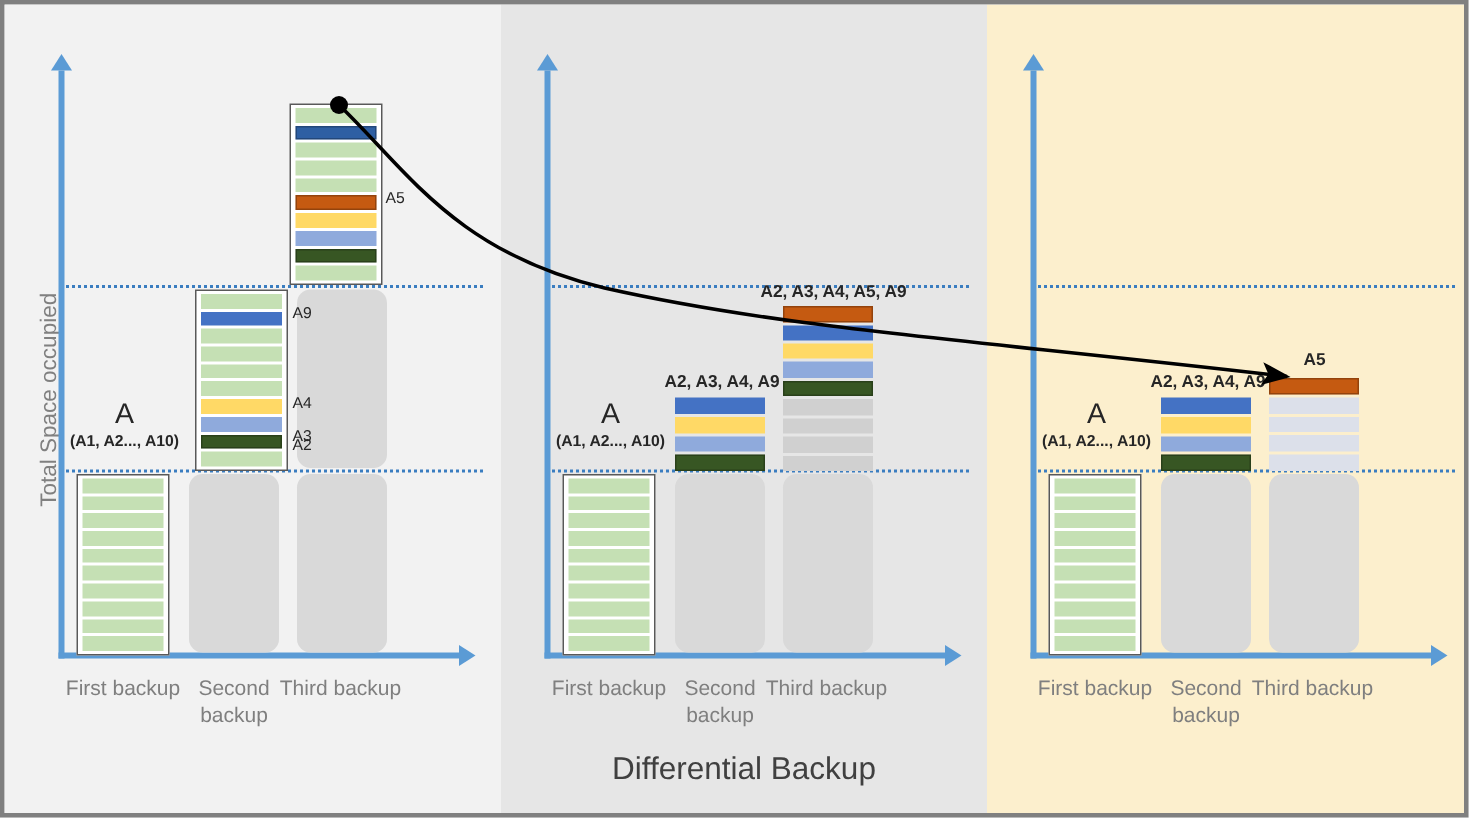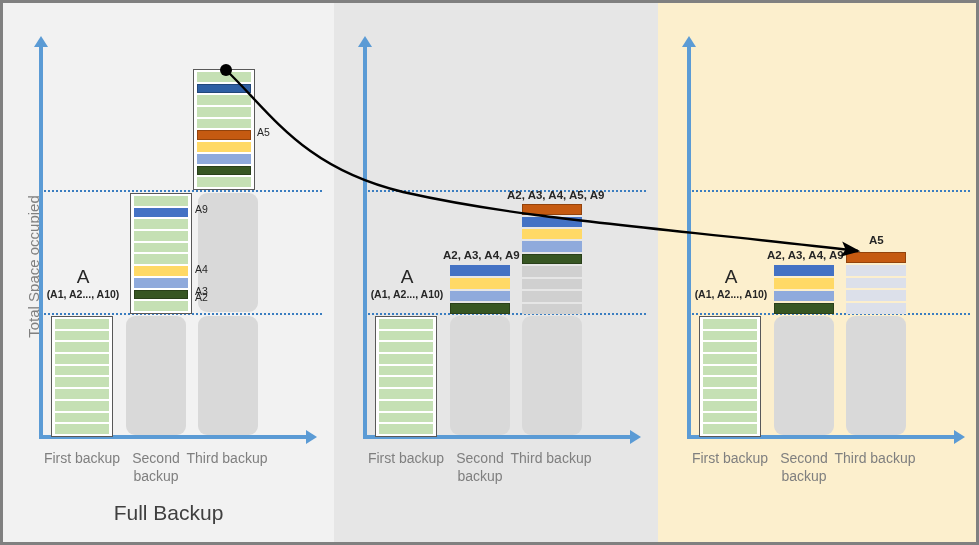--- a/index.html
+++ b/index.html
@@ -310,21 +310,21 @@
   <div class="tick" style="left:181px; top:447px;">Third backup</div>
 
   <div class="tick" style="left:360px; top:447px;">First backup</div>
   <div class="tick" style="left:434px; top:447px;">Second backup</div>
   <div class="tick" style="left:505px; top:447px;">Third backup</div>
 
   <div class="tick" style="left:684px; top:447px;">First backup</div>
   <div class="tick" style="left:758px; top:447px;">Second backup</div>
   <div class="tick" style="left:829px; top:447px;">Third backup</div>
 
-  <div class="ptitle" style="left:0px;   top:498px; width:331px;">Full Backup</div>
+  <div class="ptitle" style="left:331px; top:498px; width:324px;">Differential Backup</div>
 
   <svg class="overlay" viewBox="0 0 979 545">
     <defs>
       <marker id="arrowhead" markerWidth="9" markerHeight="9" refX="7" refY="3.2" orient="auto" markerUnits="strokeWidth">
         <path d="M0,0 L8,3.2 L0,6.4 L1.8,3.2 z" fill="#000000"></path>
       </marker>
     </defs>
     <circle cx="223" cy="67" r="6" fill="#000000"></circle>
     <path d="M223,67 C 268,110 300,165 400,189 C 520,216 640,223 855,248" fill="none" stroke="#000000" stroke-width="2.4" marker-end="url(#arrowhead)"></path>
   </svg>

